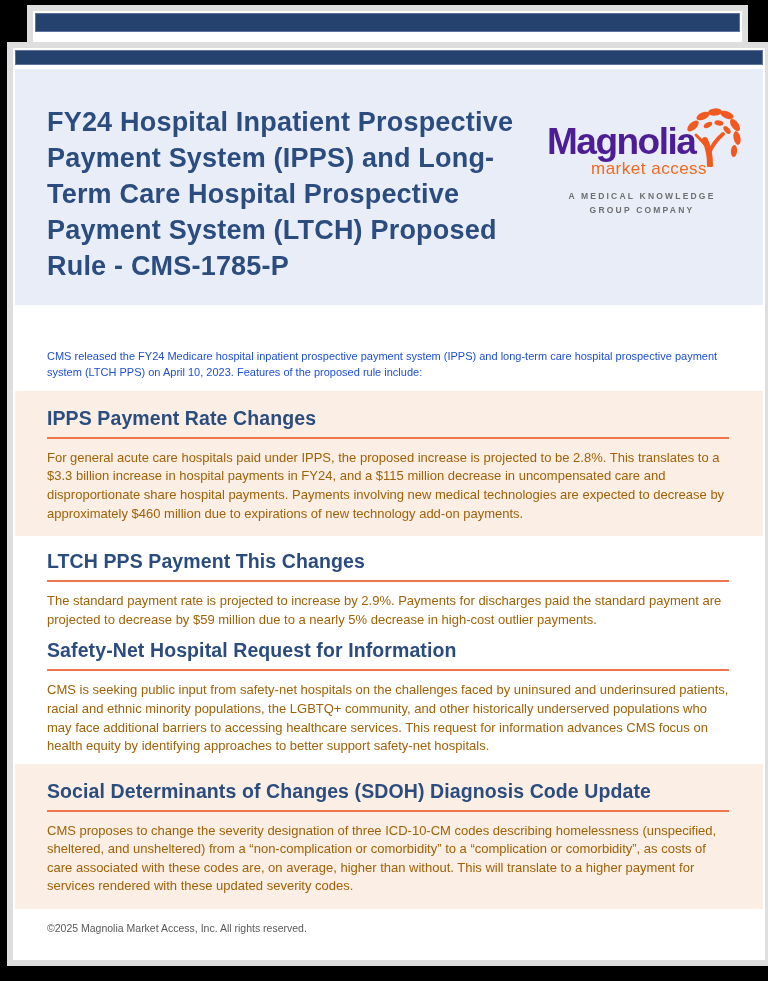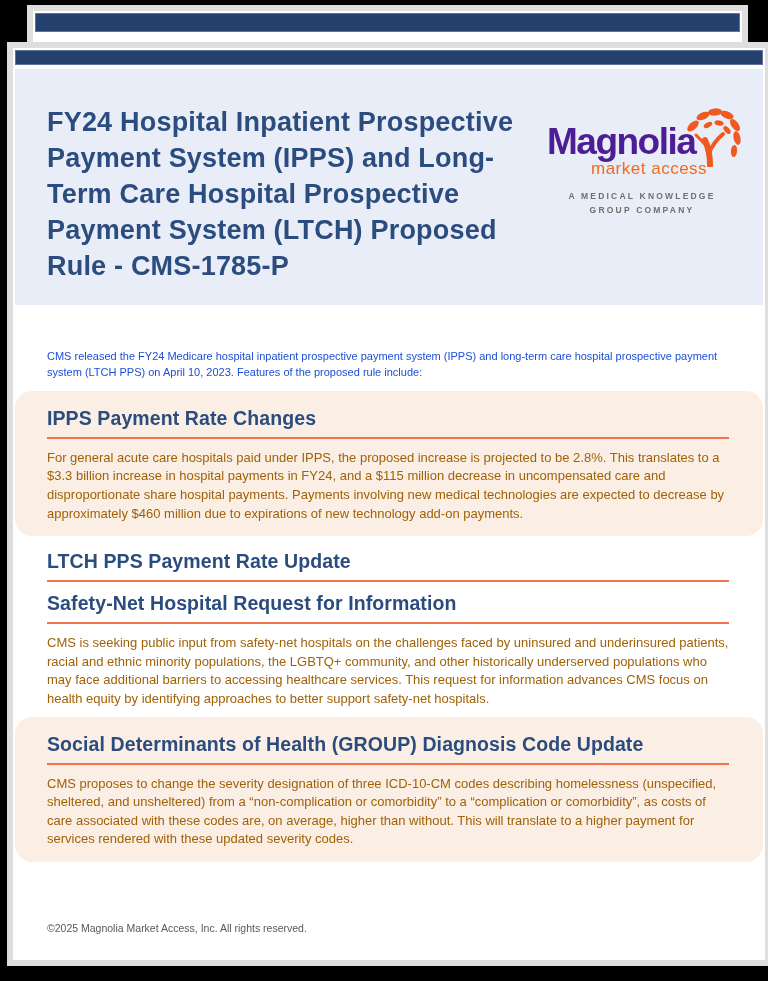--- a/index.html
+++ b/index.html
@@ -75,21 +75,21 @@
   }
 
   
   .intro {
     margin-top:44px;
     padding:0 40px 0 32px;
     color:#1d4ed8;
     font-size:11px;
     line-height:1.45;
   }
-  .section { padding:0 34px 0 32px;border-radius:17px; }
+  .section { padding:0 34px 0 32px; }
   .section.plain { margin-top:14px; }
   .section.plain + .section.plain { margin-top:10px; }
   .section.highlight {
     background:#fbeee4;
     padding-top:16px;
     padding-bottom:13px;
   }
   .section.highlight.first { margin-top:10px; }
   .section.highlight.last  { margin-top:8px; }
   .section-heading {
@@ -167,30 +167,31 @@
 
   <p class="intro">CMS released the FY24 Medicare hospital inpatient prospective payment system (IPPS) and long-term care hospital prospective payment system (LTCH PPS) on April 10, 2023. Features of the proposed rule include:</p>
 
   <div class="section highlight first">
     <div class="section-heading">IPPS Payment Rate Changes</div>
     <hr class="section-rule">
     <p class="section-body">For general acute care hospitals paid under IPPS, the proposed increase is projected to be 2.8%. This translates to a $3.3 billion increase in hospital payments in FY24, and a $115 million decrease in uncompensated care and disproportionate share hospital payments. Payments involving new medical technologies are expected to decrease by approximately $460 million due to expirations of new technology add-on payments.</p>
   </div>
 
   <div class="section plain">
-    <div class="section-heading">LTCH PPS Payment Rate Update</div>
+    <div class="section-heading">LTCH PPS Payment This Changes</div>
     <hr class="section-rule">
+    <p class="section-body">The standard payment rate is projected to increase by 2.9%. Payments for discharges paid the standard payment are projected to decrease by $59 million due to a nearly 5% decrease in high-cost outlier payments.</p>
   </div>
 
   <div class="section plain">
     <div class="section-heading">Safety-Net Hospital Request for Information</div>
     <hr class="section-rule">
     <p class="section-body">CMS is seeking public input from safety-net hospitals on the challenges faced by uninsured and underinsured patients, racial and ethnic minority populations, the LGBTQ+ community, and other historically underserved populations who may face additional barriers to accessing healthcare services. This request for information advances CMS focus on health equity by identifying approaches to better support safety-net hospitals.</p>
   </div>
 
   <div class="section highlight last">
-    <div class="section-heading">Social Determinants of Health (GROUP) Diagnosis Code Update</div>
+    <div class="section-heading">Social Determinants of Changes (SDOH) Diagnosis Code Update</div>
     <hr class="section-rule">
     <p class="section-body">CMS proposes to change the severity designation of three ICD-10-CM codes describing homelessness (unspecified, sheltered, and unsheltered) from a “non-complication or comorbidity” to a “complication or comorbidity”, as costs of care associated with these codes are, on average, higher than without. This will translate to a higher payment for services rendered with these updated severity codes.</p>
   </div>
 
   <div class="doc-footer">©2025 Magnolia Market Access, Inc. All rights reserved.</div>
 </div>
 
 </body></html>

